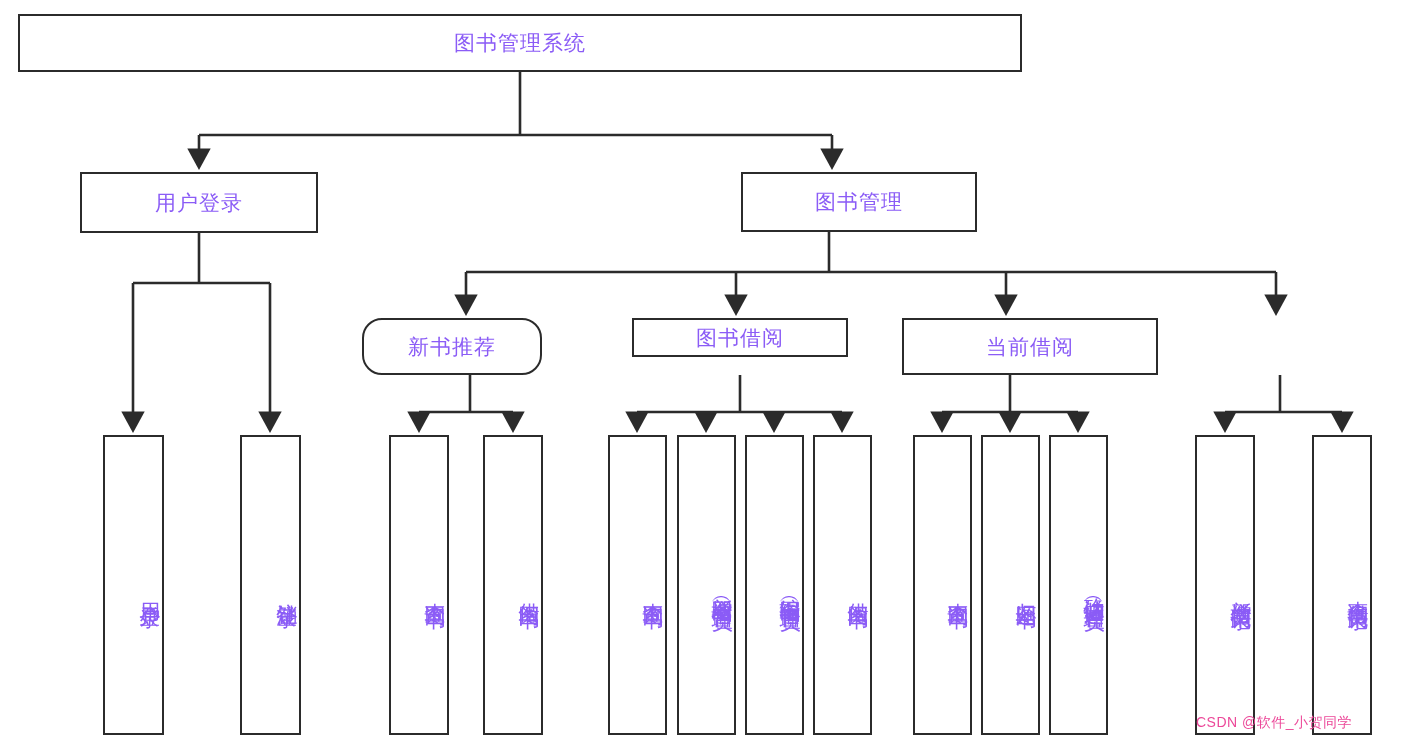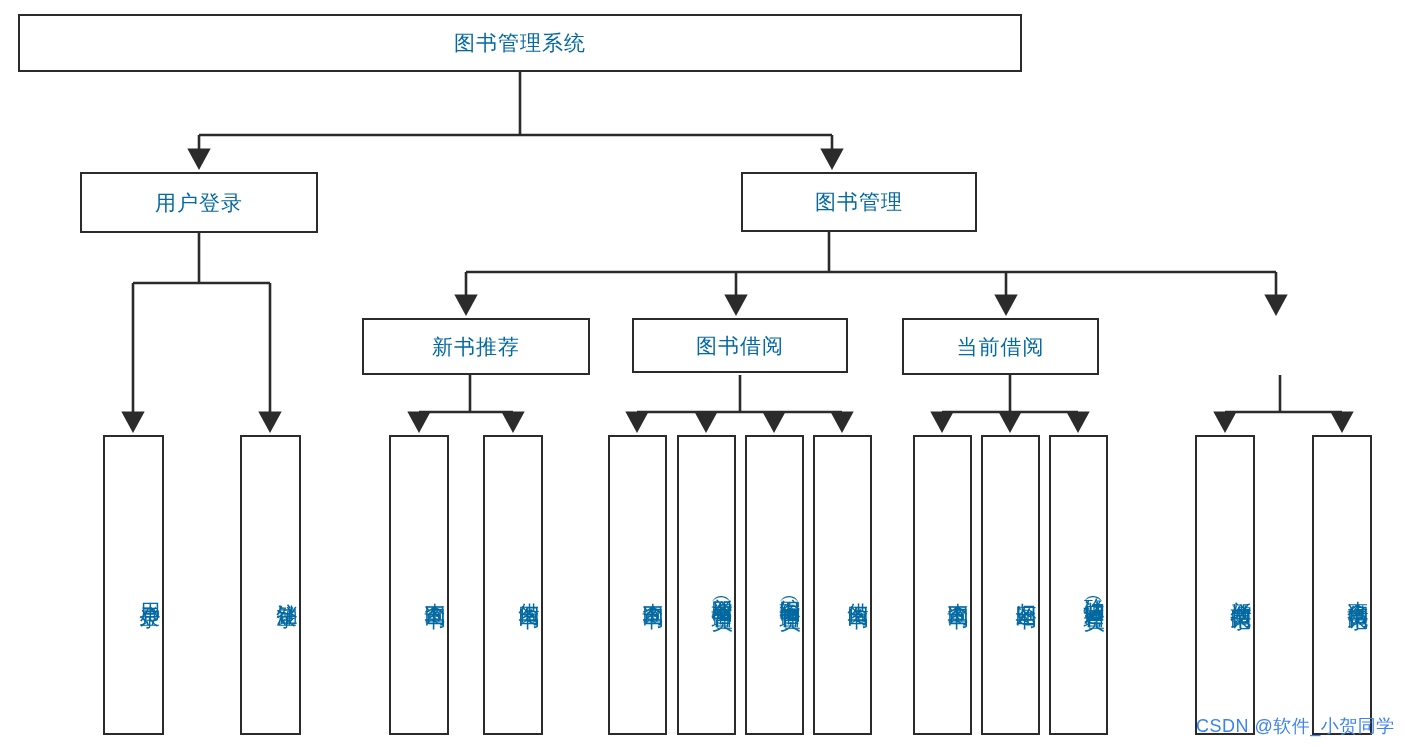--- a/index.html
+++ b/index.html
@@ -18,21 +18,21 @@
     overflow: hidden;
   }
   .node {
     position: absolute;
     box-sizing: border-box;
     border: 2px solid #2b2b2b;
     background: #ffffff;
     display: flex;
     align-items: center;
     justify-content: center;
-    color: #0369a1;
+    color: #8b5cf6;
   }
   .node.horiz {
     font-size: 21px;
     letter-spacing: 1px;
   }
   .node.vert {
     writing-mode: vertical-rl;
     text-orientation: upright;
     font-size: 21px;
     letter-spacing: 2px;
@@ -49,22 +49,22 @@
   #edges {
     position: absolute;
     left: 0;
     top: 0;
     width: 1405px;
     height: 747px;
     pointer-events: none;
   }
   .watermark {
     position: absolute;
-    color: #3b82f6;
-    font-size: 18px;
+    color: #ec4899;
+    font-size: 14px;
     white-space: nowrap;
     letter-spacing: 0.5px;
   }
 </style>
 </head>
 <body>
 
 <div id="canvas">
 
   <svg id="edges" viewBox="0 0 1405 747" xmlns="http://www.w3.org/2000/svg">
@@ -125,27 +125,27 @@
     <span>图书管理系统</span>
   </div>
 
   <div class="node horiz" style="left:80px; top:172px; width:238px; height:61px;">
     <span>用户登录</span>
   </div>
   <div class="node horiz" style="left:741px; top:172px; width:236px; height:60px;">
     <span>图书管理</span>
   </div>
 
-  <div class="node horiz" style="left:362px; top:318px; width:228px; height:57px;">
+  <div class="node horiz" style="left:362px; top:318px; width:180px; height:57px;border-radius:20px;">
     <span>新书推荐</span>
   </div>
-  <div class="node horiz" style="left:632px; top:318px; width:216px; height:55px;">
+  <div class="node horiz" style="left:632px; top:318px; width:216px; height:39px;">
     <span>图书借阅</span>
   </div>
-  <div class="node horiz" style="left:902px; top:318px; width:197px; height:57px;">
+  <div class="node horiz" style="left:902px; top:318px; width:256px; height:57px;">
     <span>当前借阅</span>
   </div>
 
   <div class="node vert" style="left:103px; top:435px; width:61px; height:300px;">
     <span class="vtext">用户登录</span>
   </div>
   <div class="node vert" style="left:240px; top:435px; width:61px; height:300px;">
     <span class="vtext">注销登录</span>
   </div>
 

